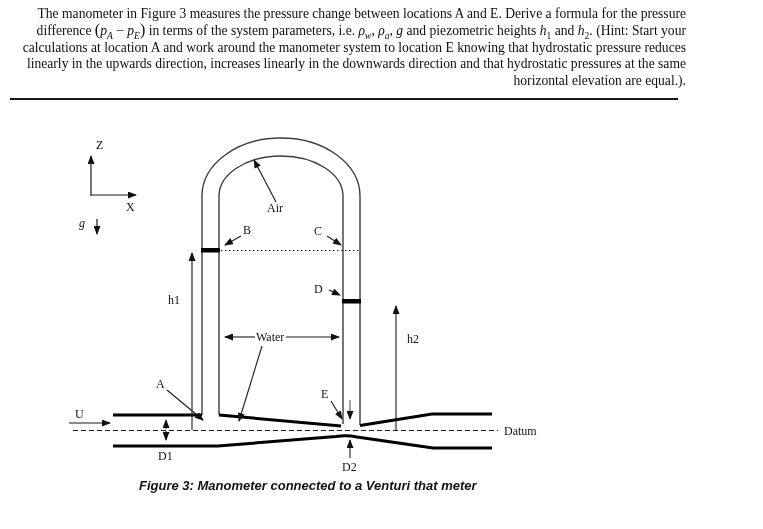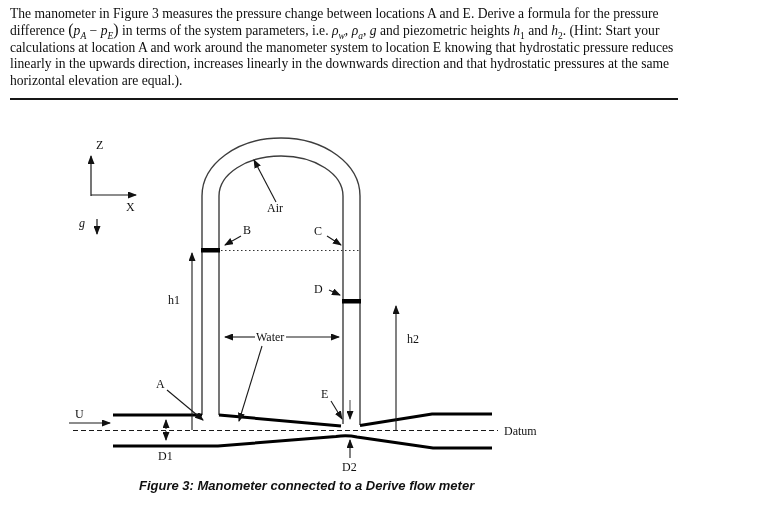--- a/index.html
+++ b/index.html
@@ -1,21 +1,21 @@
 <!DOCTYPE html>
 <html><head>
 <meta charset="utf-8">
 <style>
   html,body{margin:0;padding:0;background:#ffffff;}
   body{width:763px;height:529px;position:relative;overflow:hidden;
        font-family:"Liberation Serif", serif;color:#0e0e0e;}
 
   .problem{
     position:absolute;left:10px;top:6px;width:676px;
-    font-size:13.6px;line-height:16.4px;text-align:left;
+    font-size:13.6px;line-height:16.4px;text-align:right;
   }
   .problem sub{font-size:70%;line-height:0;}
   .mi{font-style:italic;}
   .bigp{font-size:118%;}
 
   .rule{
     position:absolute;left:10px;top:98px;width:668px;height:2px;
     background:#161616;
   }
 
@@ -110,13 +110,13 @@
 
   <text x="267" y="212">Air</text>
   <text x="243" y="234">B</text>
   <text x="314" y="235">C</text>
   <text x="314" y="293">D</text>
   <text x="156" y="388">A</text>
   <text x="321" y="398">E</text>
   <text x="256" y="341">Water</text>
 </svg>
 
-<div class="caption">Figure 3: Manometer connected to a Derive flow meter</div>
+<div class="caption">Figure 3: Manometer connected to a Venturi that meter</div>
 
 </body></html>

